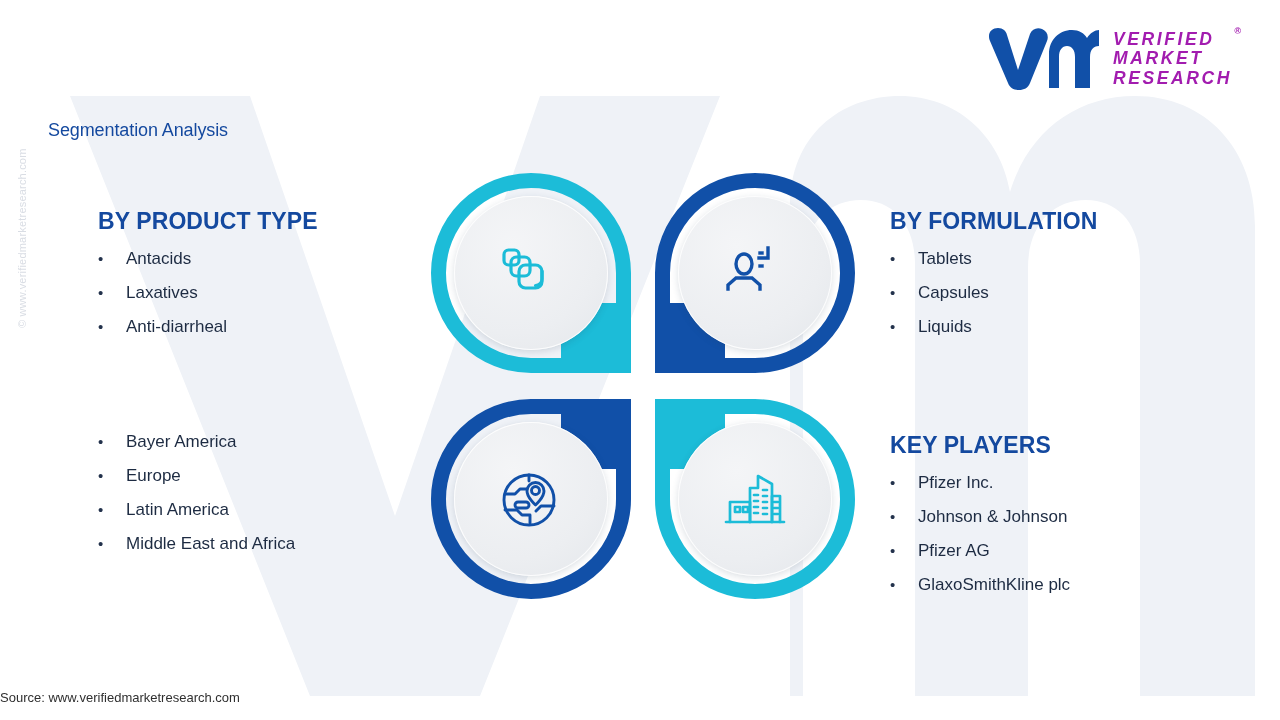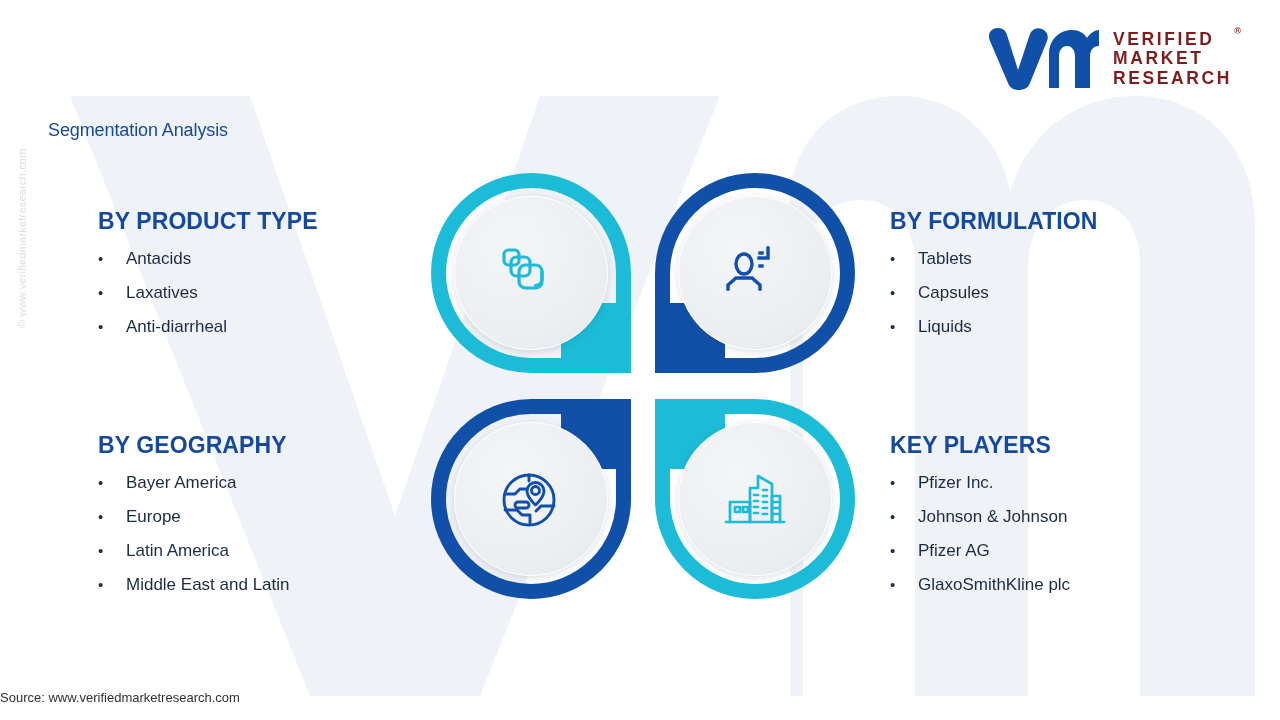--- a/index.html
+++ b/index.html
@@ -81,22 +81,23 @@
   .logo-mark { display: block; }
   .logo-text {
     display: flex;
     flex-direction: column;
     line-height: 1.12;
     position: relative;
   }
   .logo-text span {
     font-size: 17.5px;
     font-weight: bold;
-    color: #7f1d1d;
+    color: #a21caf;
     letter-spacing: 2.6px;
+    font-style: italic;
   }
   .logo-reg {
     position: absolute;
     right: -9px;
     top: -4px;
     font-size: 9px !important;
     letter-spacing: 0 !important;
     color: #2bb7c9;
   }
 
@@ -293,37 +294,36 @@
         <span class="seg-item-label">Capsules</span>
       </li>
       <li>
         <span class="seg-bullet">•</span>
         <span class="seg-item-label">Liquids</span>
       </li>
     </ul>
   </div>
 
   <div class="seg seg-left seg-bottom">
-    <div class="seg-title">BY GEOGRAPHY</div>
     <ul class="seg-list">
       <li>
         <span class="seg-bullet">•</span>
         <span class="seg-item-label">Bayer America</span>
       </li>
       <li>
         <span class="seg-bullet">•</span>
         <span class="seg-item-label">Europe</span>
       </li>
       <li>
         <span class="seg-bullet">•</span>
         <span class="seg-item-label">Latin America</span>
       </li>
       <li>
         <span class="seg-bullet">•</span>
-        <span class="seg-item-label">Middle East and Latin</span>
+        <span class="seg-item-label">Middle East and Africa</span>
       </li>
     </ul>
   </div>
 
   <div class="seg seg-right seg-bottom">
     <div class="seg-title">KEY PLAYERS</div>
     <ul class="seg-list">
       <li>
         <span class="seg-bullet">•</span>
         <span class="seg-item-label">Pfizer Inc.</span>

